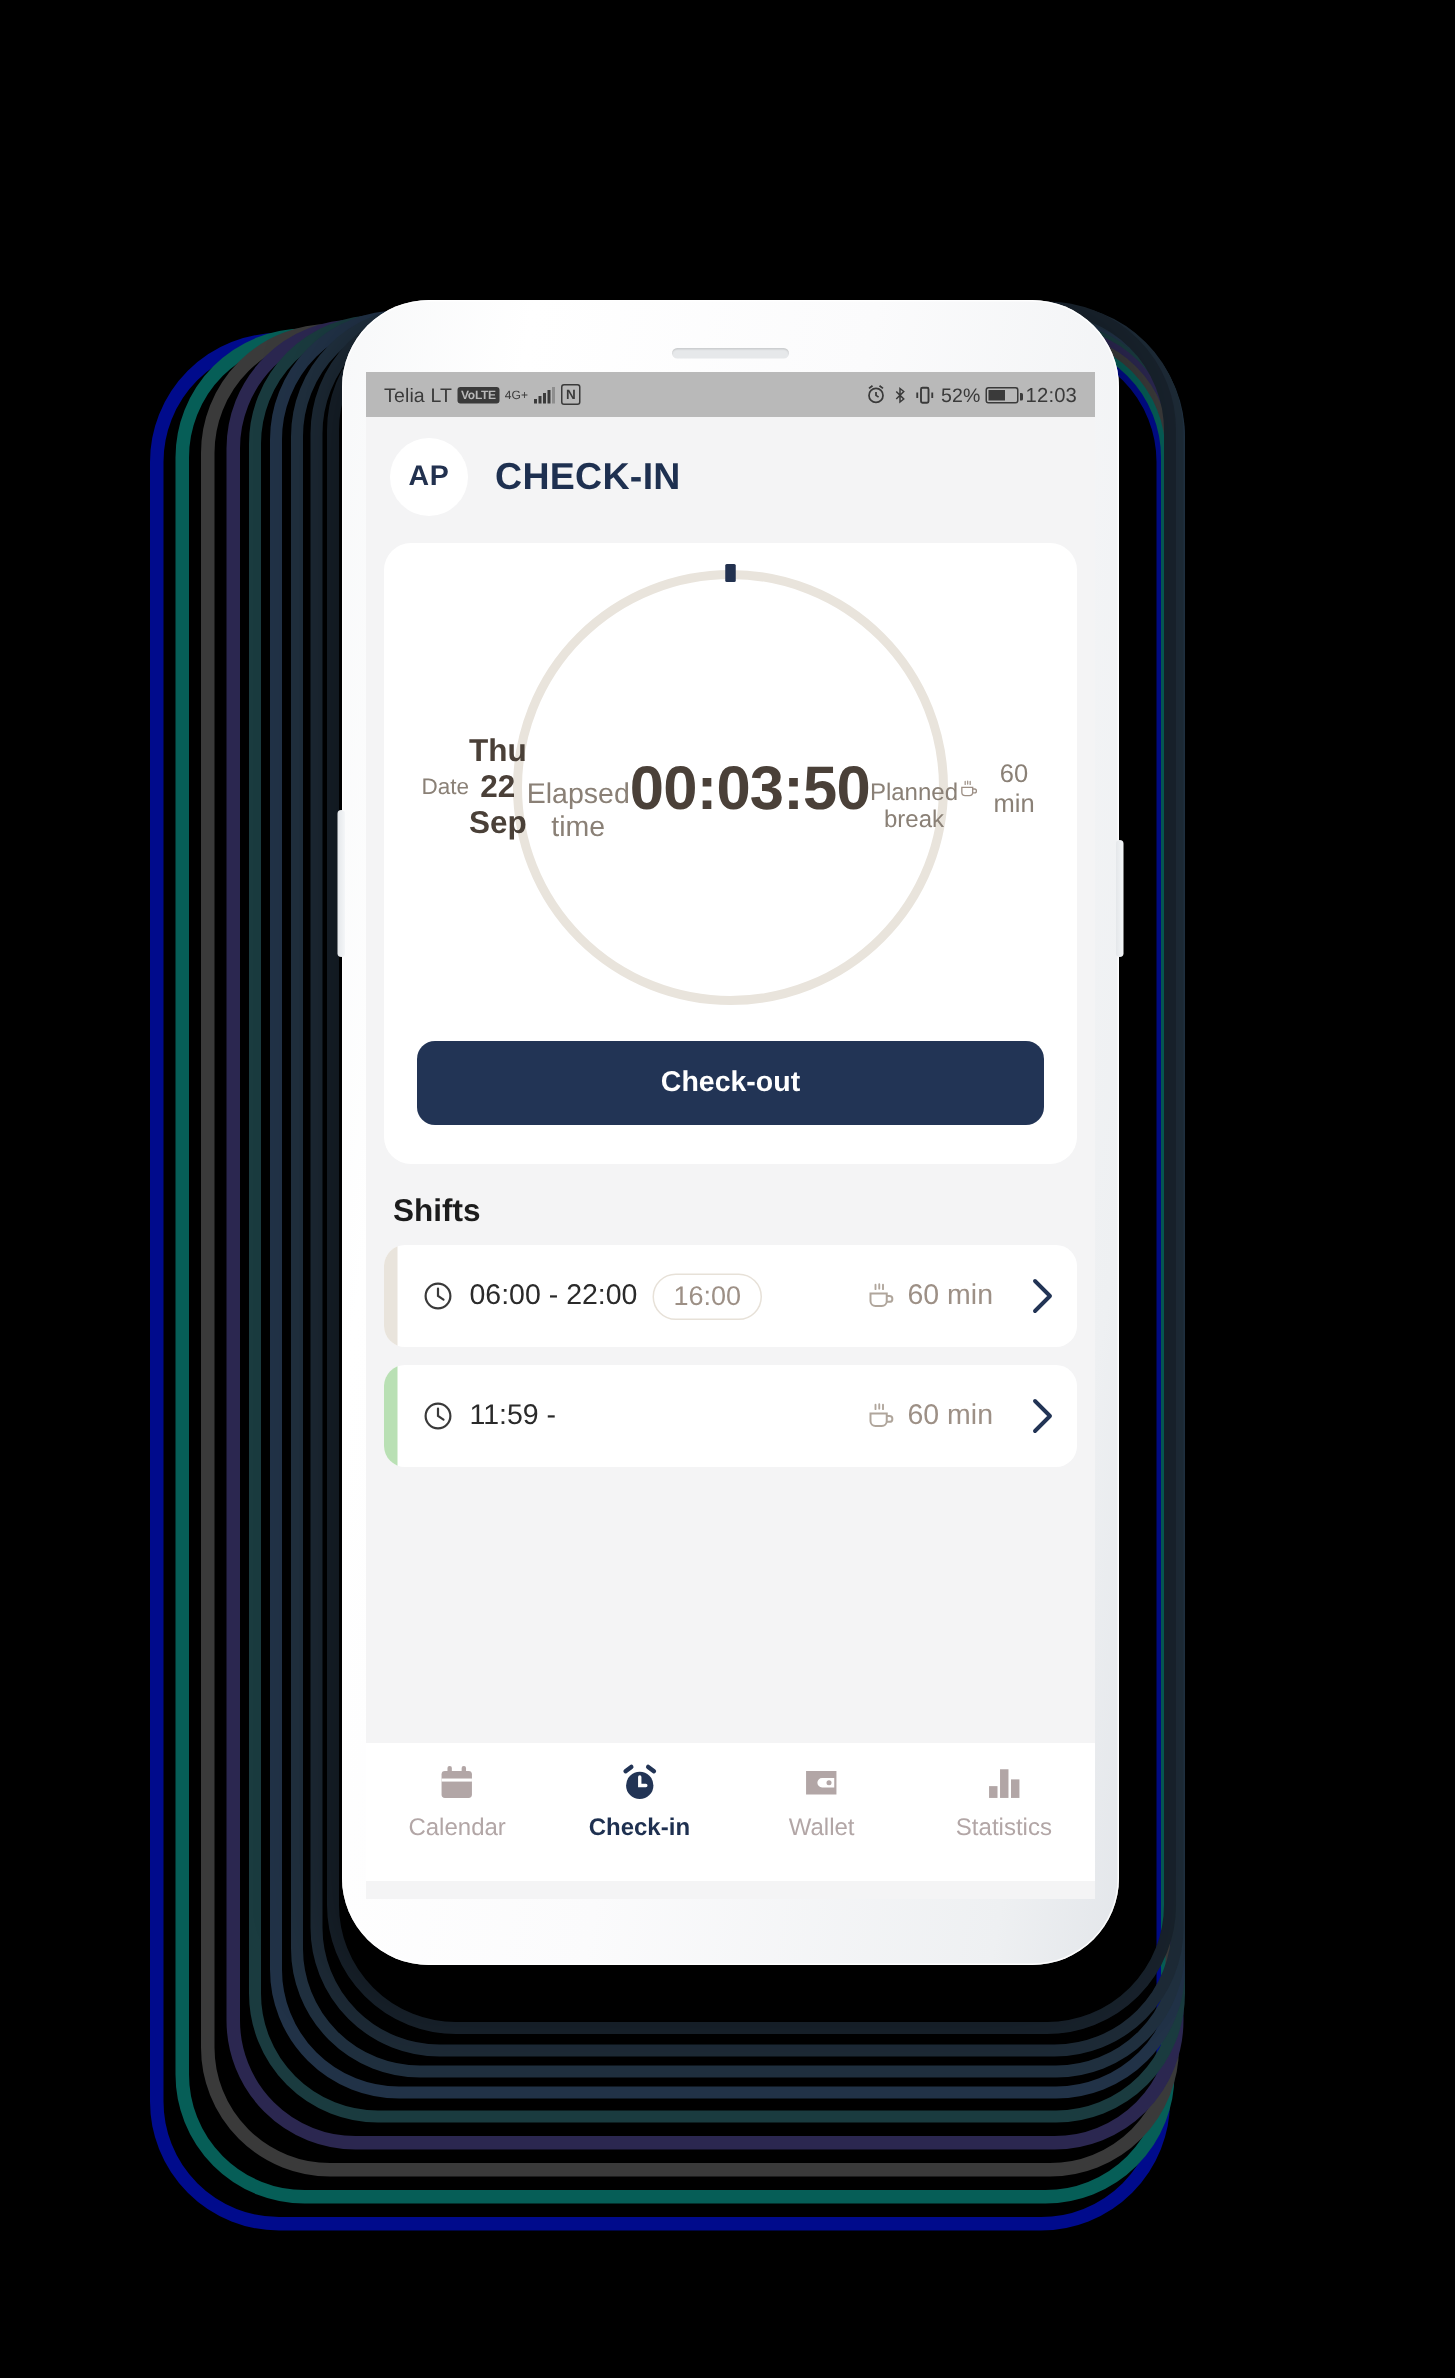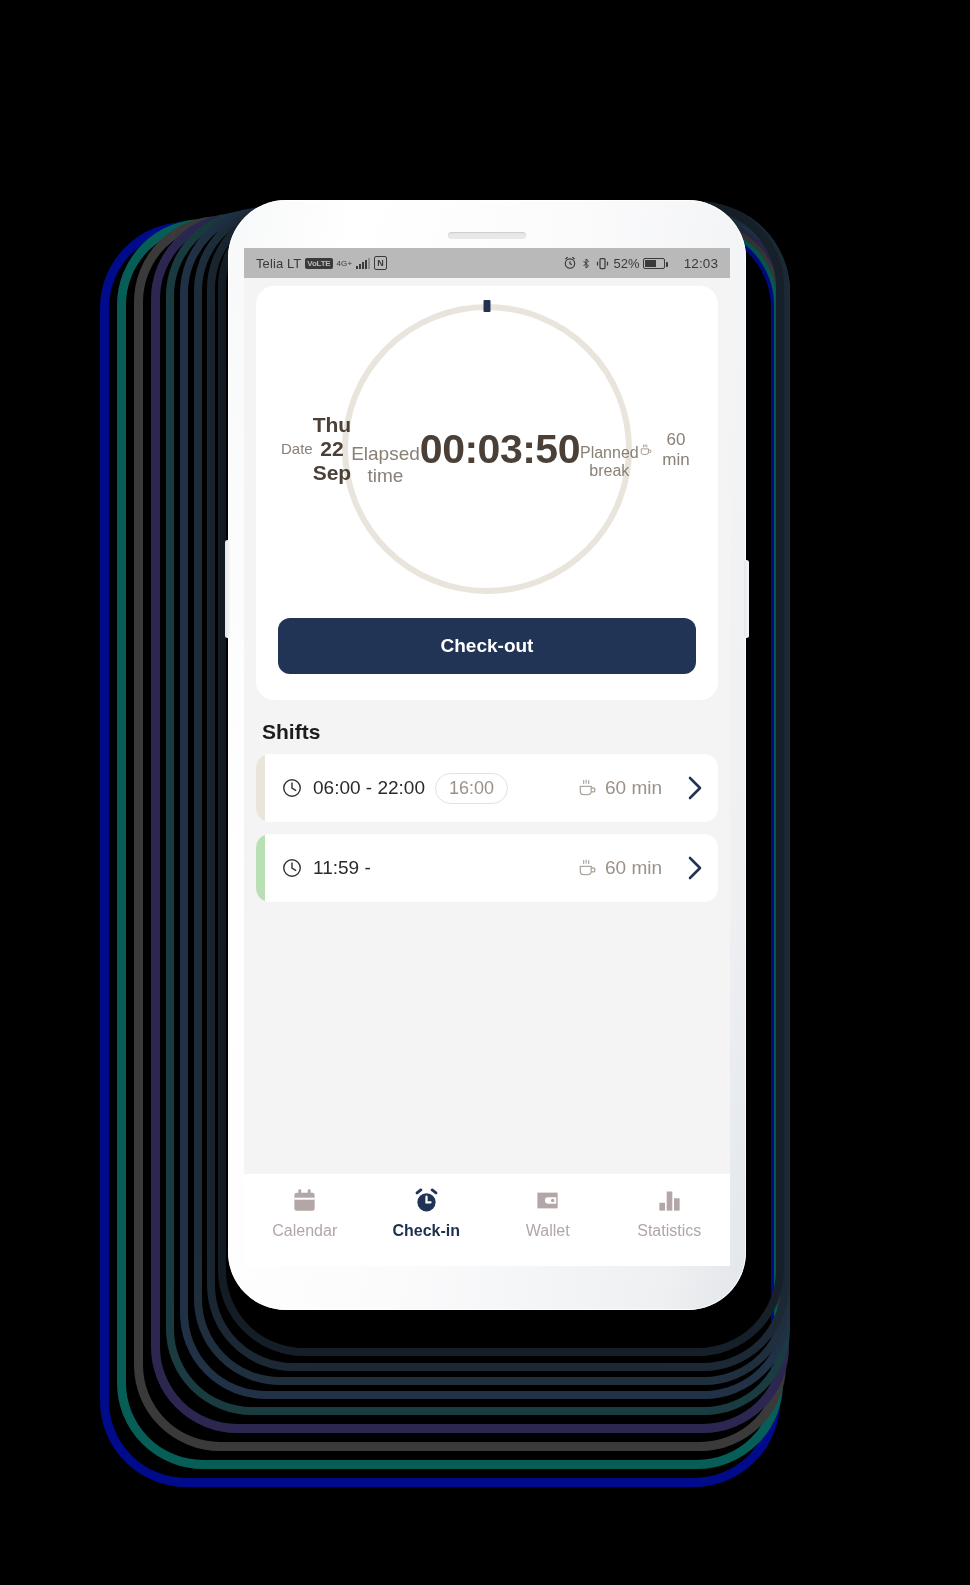--- a/index.html
+++ b/index.html
@@ -81,21 +81,21 @@
   }
   .batt {
     width: 22px; height: 11px; border: 1.5px solid #3a3a3a;
     border-radius: 2px; position: relative; display:flex; align-items:center;
   }
   .batt::after {
     content:''; position:absolute; right:-4px; top:3px;
     width:2px; height:5px; background:#3a3a3a; border-radius:0 1px 1px 0;
   }
   .batt i { display:block; height:7px; background:#3a3a3a; margin-left:1px; }
-  .sb-time { font-size: 13.5px; margin-left: 16px; }
+  .sb-time { font-size: 13.5px; margin-left: 2px; }
 
   
   .app-header {
     display: flex; align-items: center; gap: 18px;
     padding: 14px 16px 10px 16px;
     background: #f4f4f5;
   }
   .avatar {
     width: 52px; height: 52px; border-radius: 26px;
     background: #ffffff; color: #22314f;
@@ -184,21 +184,21 @@
   }
   .spacer { flex: 1; }
   .brk {
     display: flex; align-items: center; gap: 8px;
     color: #9d9086; font-size: 19px;
   }
   .chev { margin-left: 14px; display: flex; align-items: center; }
 
   
   .bottom-nav {
-    position: absolute; left: 0; right: 0; bottom: 0;
+    position: absolute; left: 0; right: 0; bottom: 12px;
     height: 92px; background: #ffffff;
     display: flex; align-items: flex-start;
     padding-top: 12px;
   }
   .nav-item {
     flex: 1; display: flex; flex-direction: column;
     align-items: center; gap: 8px; cursor: pointer;
   }
   .nav-label { font-size: 16px; color: #b2a6a6; }
   .nav-item.active .nav-label { color: #1e3050; font-weight: bold; }
@@ -254,20 +254,24 @@
             <path d="M4 9v6M20 9v6" stroke="#3a3a3a" stroke-width="2"></path>
           </svg>
           <span>52%</span>
           <span class="batt">
               <i style="width:11px"></i>
             </span>
           <span class="sb-time">12:03</span>
         </div>
       </div>
 
+      <div class="app-header">
+        <div class="avatar">AP</div>
+        <div class="page-title">CHECK-IN</div>
+      </div>
 
       <div class="timer-card">
         <div class="ring-wrap">
           <div class="ring"></div>
           <div class="ring-tick"></div>
           <div class="ring-inner">
             <div class="lbl-date">Date</div>
             <div class="val-date">Thu 22 Sep</div>
             <div class="lbl-elapsed">Elapsed time</div>
             <div class="val-elapsed">00:03:50</div>

